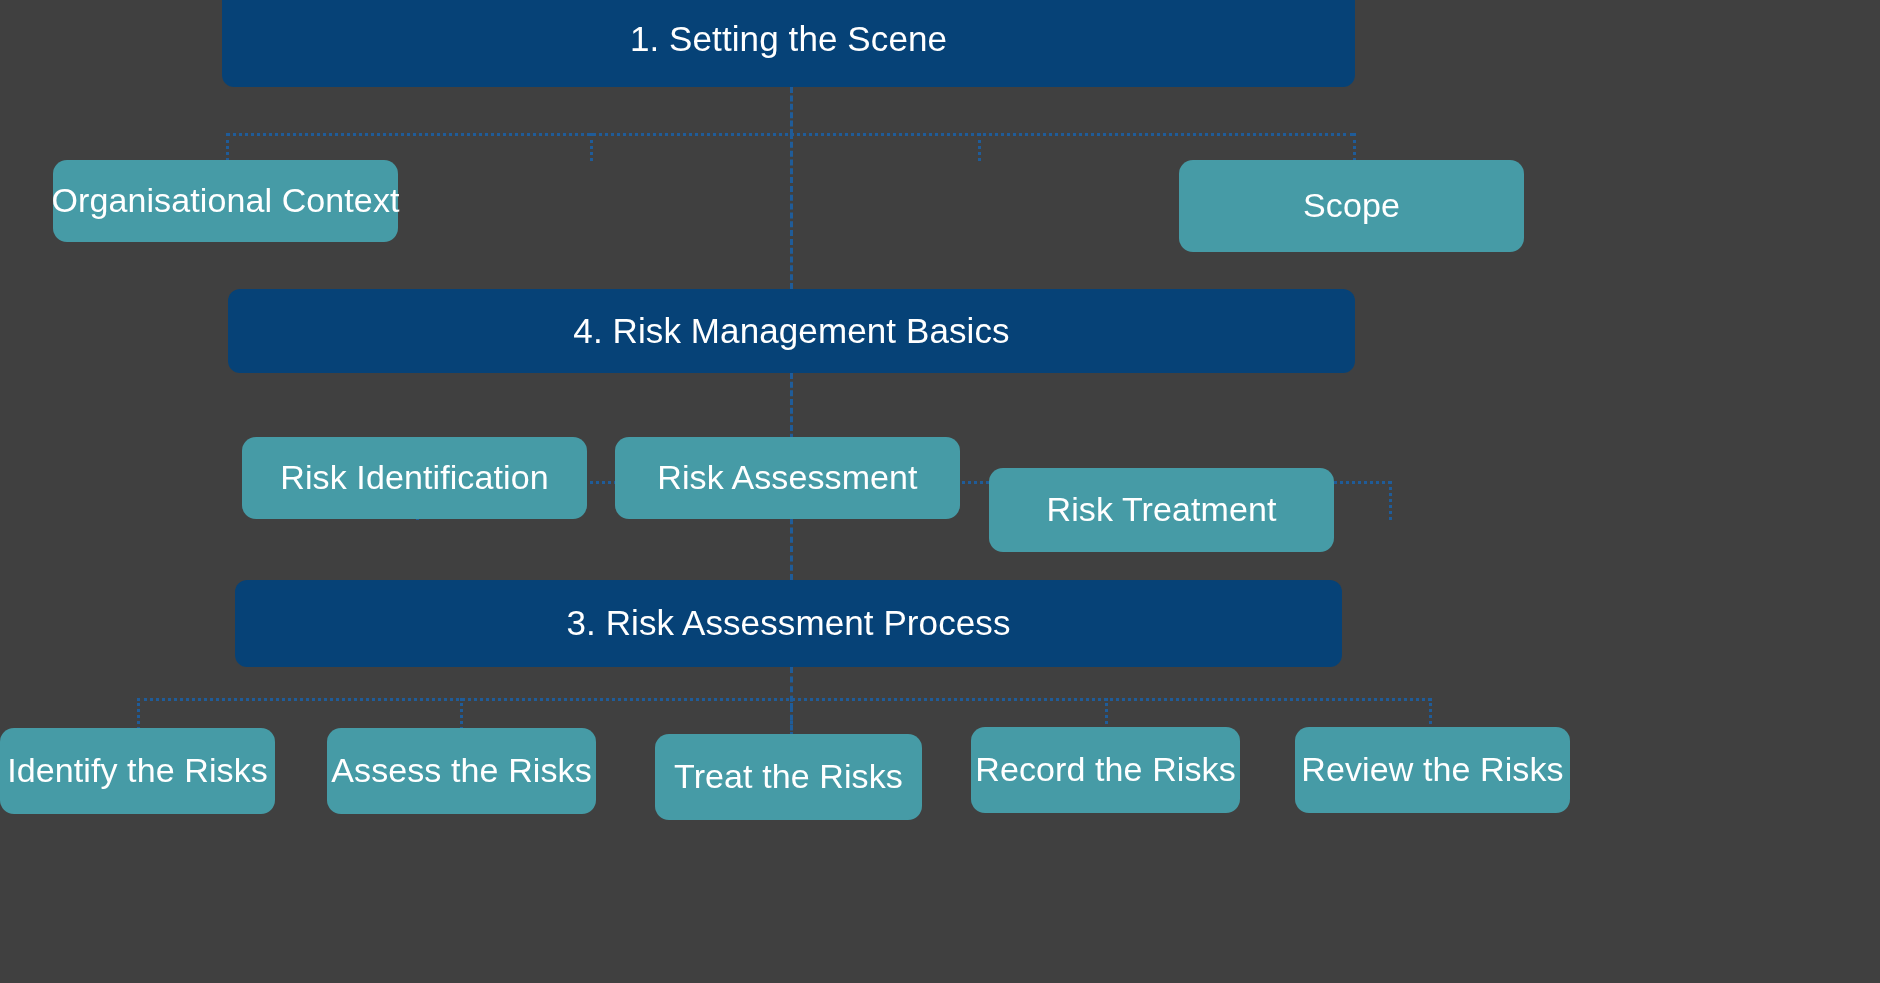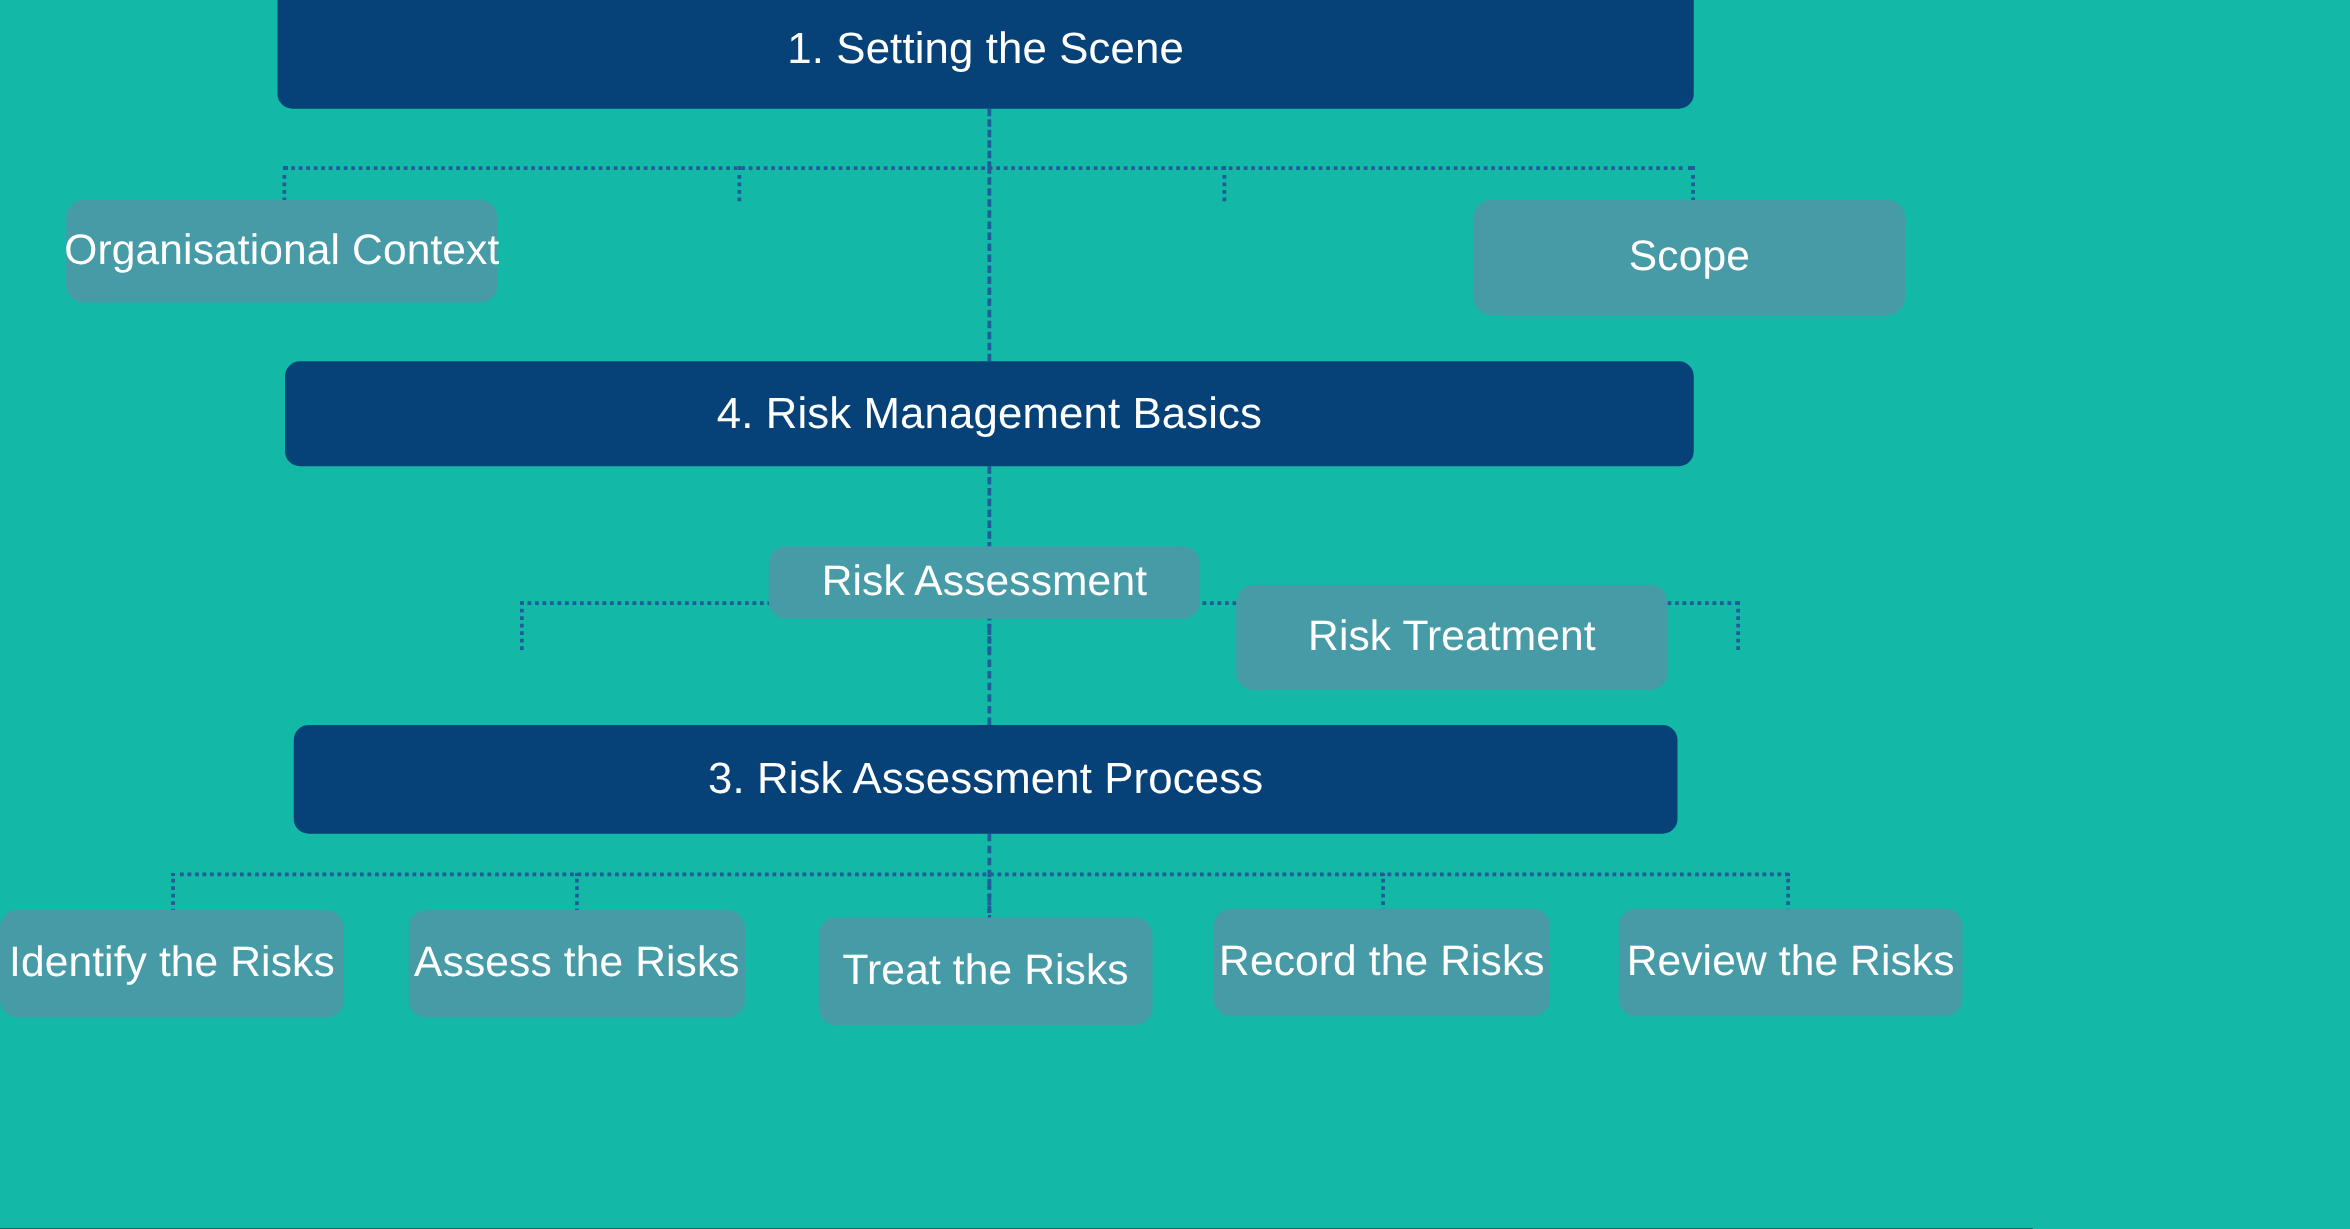--- a/index.html
+++ b/index.html
@@ -5,21 +5,21 @@
 <style>
   html,body{margin:0;padding:0;background:#000;}
   body{
     font-family:"Liberation Sans", sans-serif;
     -webkit-font-smoothing:antialiased;
   }
   #canvas{
     position:relative;
     width:1880px;
     height:983px;
-    background:#14b8a6;
+    background:#404040;
     overflow:hidden;
   }
   
   .node{
     position:absolute;
     display:flex;
     align-items:center;
     justify-content:center;
     text-align:center;
     color:#ffffff;
@@ -93,21 +93,24 @@
     <span class="label">4. Risk Management Basics</span>
   </div>
 
   <div class="conn stem" style="left:790px; top:373px; height:110px;"></div>
   <div class="conn h" style="left:416px; top:481px; width:975px;"></div>
   <div class="conn v" style="left:416px; top:481px; height:39px;"></div>
   <div class="conn v" style="left:790px; top:481px; height:39px;"></div>
   <div class="conn v" style="left:1389px; top:481px; height:39px;"></div>
   <div class="conn stem" style="left:790px; top:481px; height:99px;"></div>
 
-  <div class="node leaf" style="left:615px; top:437px; width:345px; height:58px;align-items:center;">
+  <div class="node leaf" style="left:242px; top:437px; width:345px; height:82px;">
+    <span class="label">Risk Identification</span>
+  </div>
+  <div class="node leaf" style="left:615px; top:437px; width:345px; height:82px;align-items:center;">
     <span class="label">Risk Assessment</span>
   </div>
   <div class="node leaf" style="left:989px; top:437px; width:345px; height:84px;margin-top:31px;">
     <span class="label">Risk Treatment</span>
   </div>
 
   <div class="node level" style="left:235px; top:580px; width:1107px; height:87px;">
     <span class="label">3. Risk Assessment Process</span>
   </div>
 

